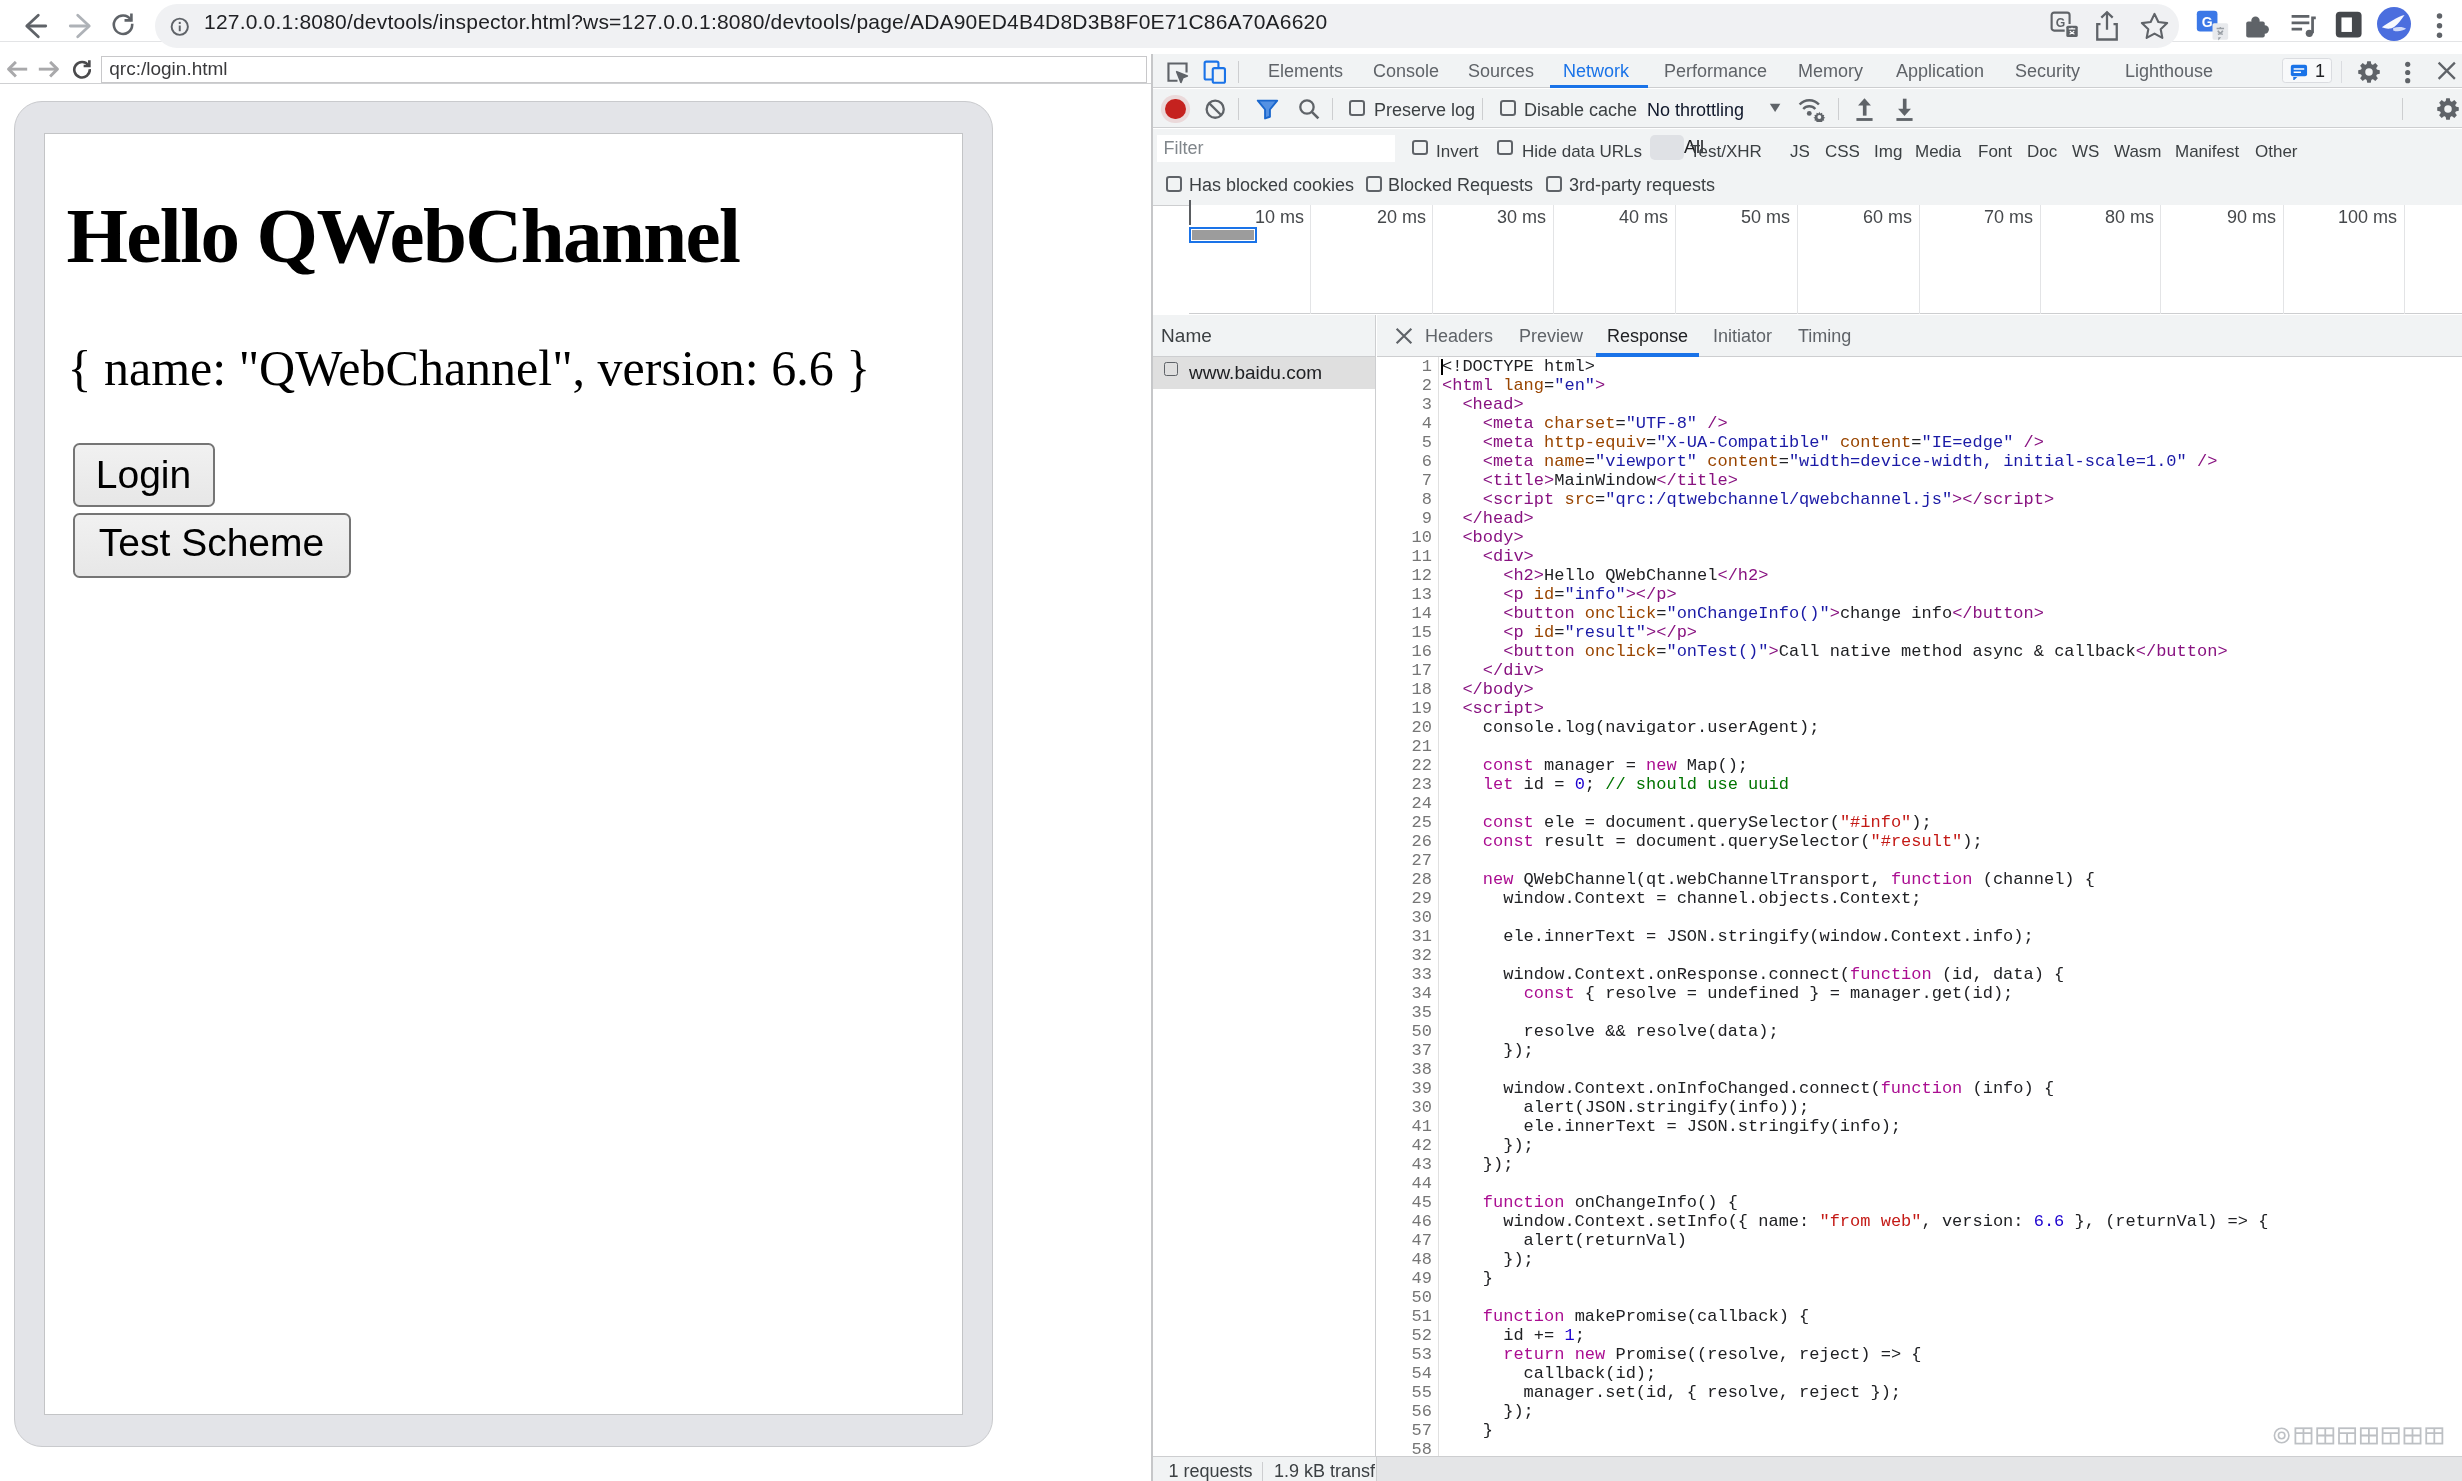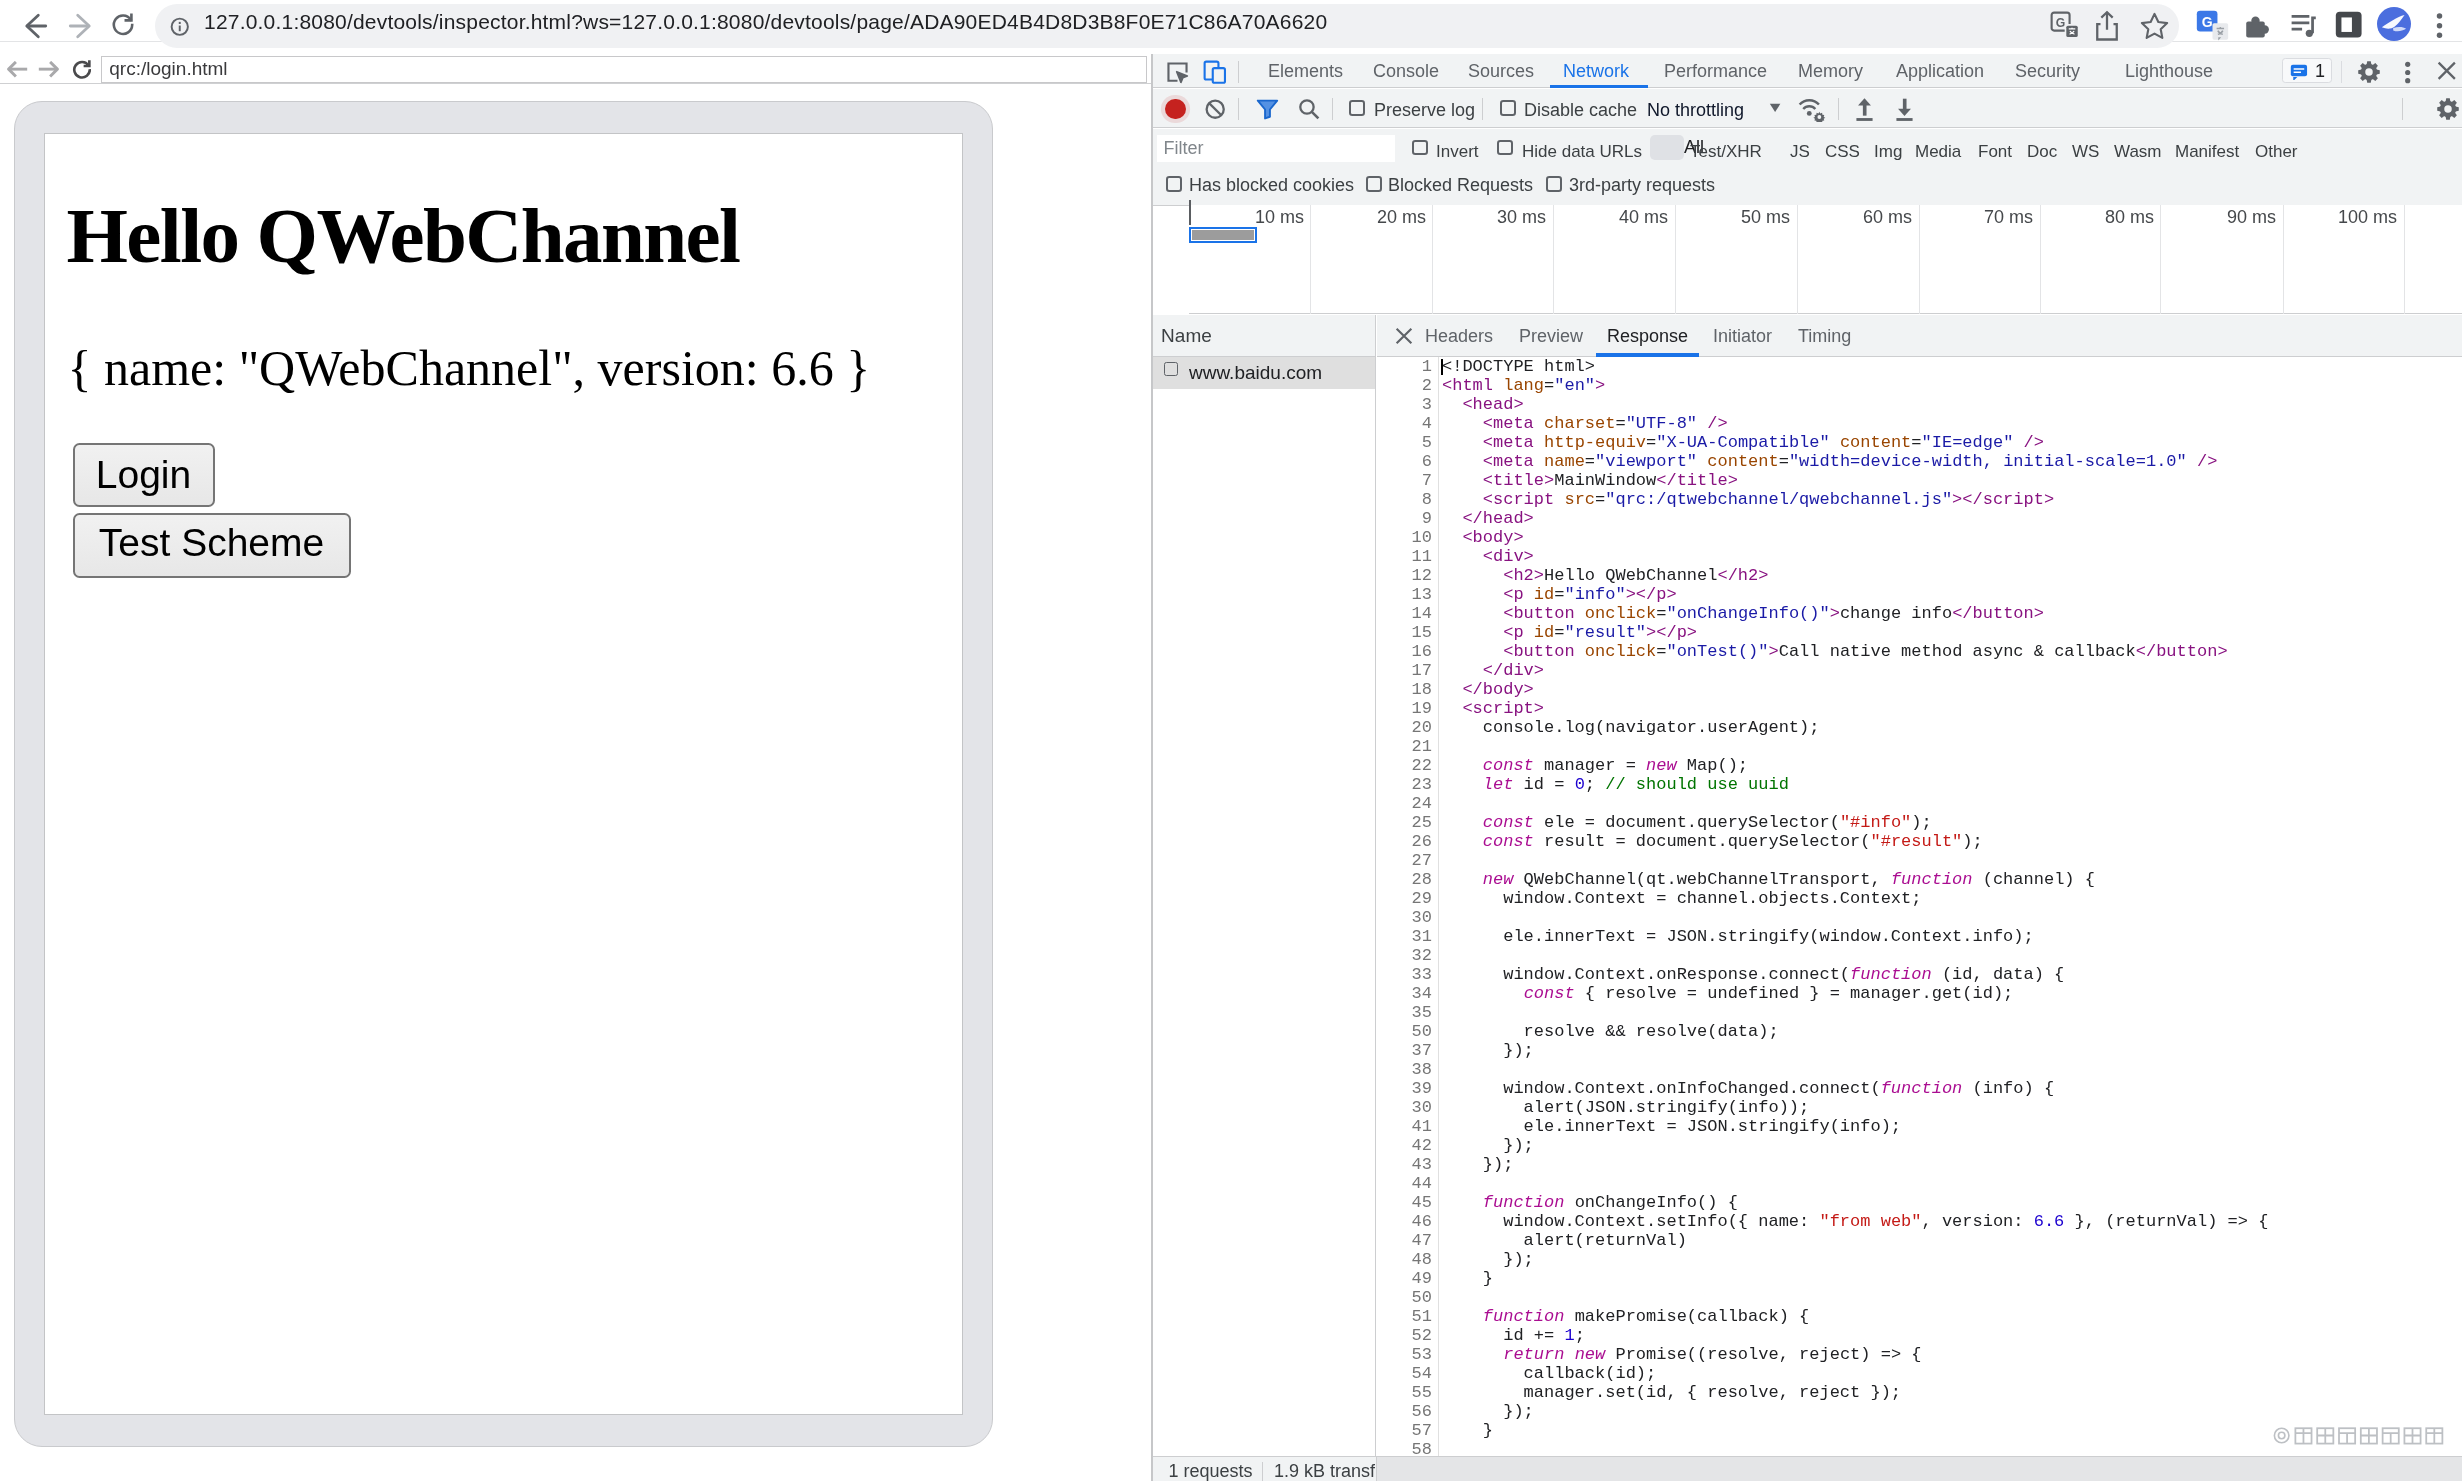--- a/index.html
+++ b/index.html
@@ -63,21 +63,21 @@
 #namecol { position:absolute; left:0; top:335px; width:223px; height:1068px; background:#fff; border-right:0.8px solid #cdced0; }
 
 #codewrap { position:absolute; left:224px; top:303px; width:1085px; height:1099px; background:#fff; overflow:hidden; }
 .cl { position:relative; height:19px; line-height:19px; white-space:pre; font-family:"Liberation Mono",monospace; font-size:17px; }
 .ln { position:absolute; left:0; top:0; width:55px; text-align:right; color:#767676; }
 .cd { position:absolute; left:65px; top:0; color:#202124; }
 .cd i { font-style:normal; }
 .cd i.t { color:#881280; }
 .cd i.a { color:#994500; }
 .cd i.v { color:#1a1aa6; }
-.cd i.k { color:#aa0d91;font-style:italic; }
+.cd i.k { color:#aa0d91; }
 .cd i.s { color:#c41a16; }
 .cd i.n { color:#1c00cf; }
 .cd i.c { color:#007400; }
 .cur { position:absolute; left:-0.8px; top:1.6px; width:1.6px; height:16.3px; background:#000; }
 #gutterline { position:absolute; left:285px; top:303px; width:0.8px; height:1099px; background:#e0e0e0; }
 
 #statusbar { position:absolute; left:0; top:1402px; width:1309px; height:26px; background:#f1f3f4; border-top:0.8px solid #cdced0; }
 #statusbar .t1 { position:absolute; left:15.5px; line-height:28px; font-size:18px; color:#3c4043; }
 #statusbar .sb { position:absolute; left:109px; top:4.9px; width:0.8px; height:19px; background:#cdced0; }
 #statusbar .t2w { position:absolute; left:121px; top:0; width:101px; height:28px; overflow:hidden; }

